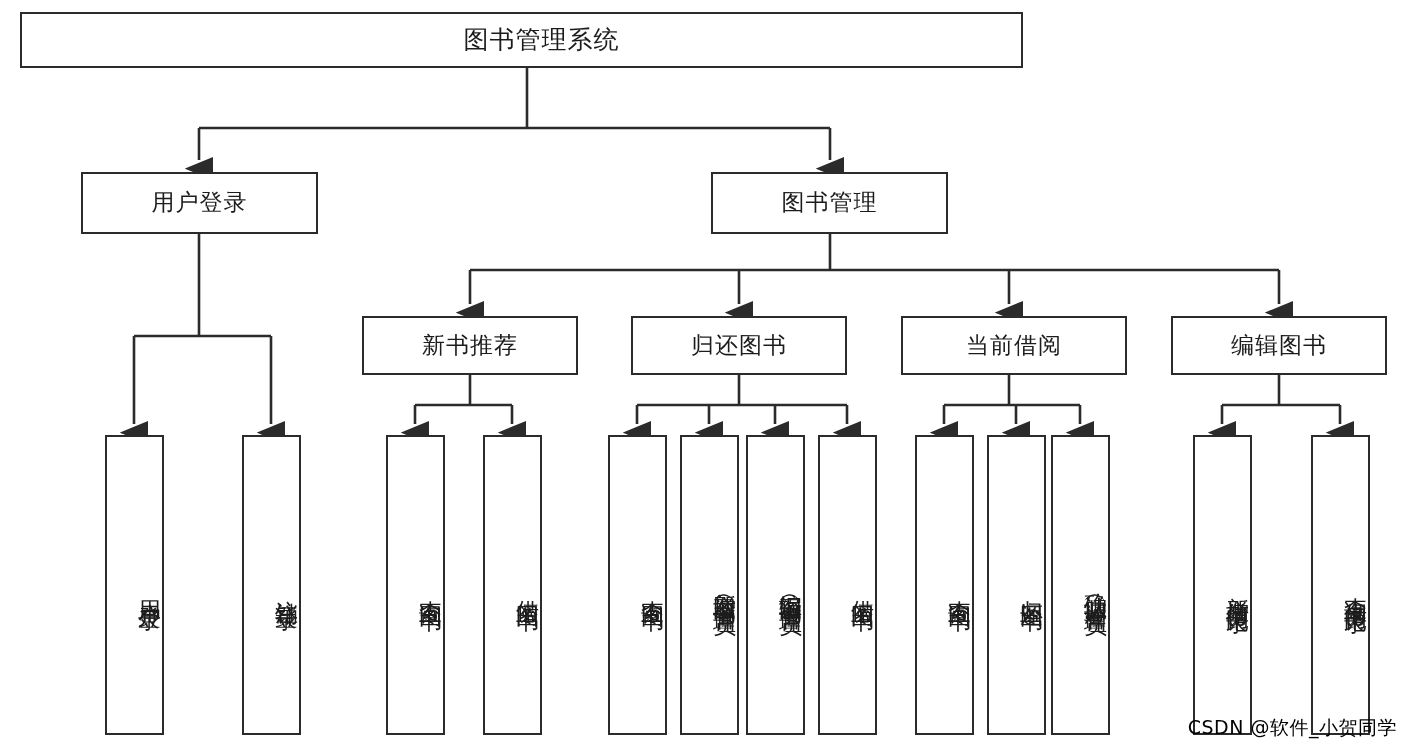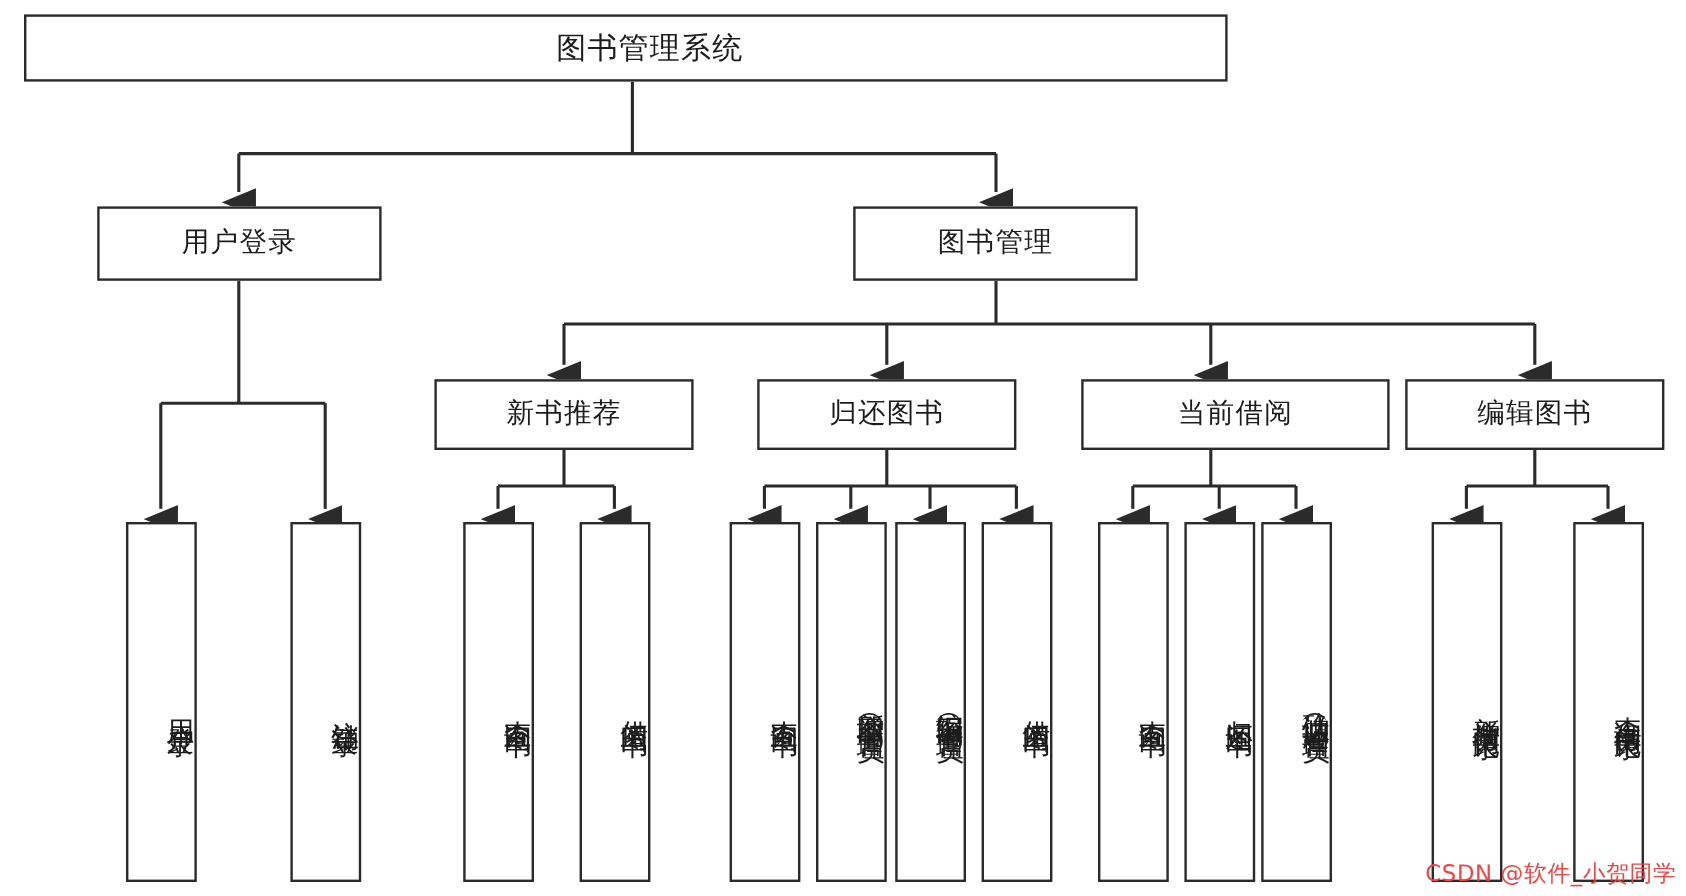--- a/index.html
+++ b/index.html
@@ -57,21 +57,21 @@
   }
   .node.title {
     font-size: 25px;
     padding-left: 40px;
   }
   #watermark {
     position: absolute;
     right: 8px;
     bottom: 6px;
     font-size: 19px;
-    color: #ef4444;
+    color: #000000;
     white-space: nowrap;
     letter-spacing: 0.5px;
   }
 </style>
 </head>
 <body>
 
 <div id="canvas">
 
   <svg id="wires" viewBox="0 0 1405 747">
@@ -134,21 +134,21 @@
   <div class="node horiz" id="n-l2-0" style="left: 362px; top: 316px; width: 216px; height: 59px;">
     <span>新书推荐</span>
   </div>
 
   <div class="node horiz" id="n-l1-1" style="left: 711px; top: 172px; width: 237px; height: 62px;">
     <span>图书管理</span>
   </div>
   <div class="node horiz" id="n-l2-1" style="left: 631px; top: 316px; width: 216px; height: 59px;">
     <span>归还图书</span>
   </div>
-  <div class="node horiz" id="n-l2-2" style="left: 901px; top: 316px; width: 257px; height: 59px;">
+  <div class="node horiz" id="n-l2-2" style="left: 901px; top: 316px; width: 226px; height: 59px;">
     <span>当前借阅</span>
   </div>
   <div class="node horiz" id="n-l2-3" style="left: 1171px; top: 316px; width: 216px; height: 59px;">
     <span>编辑图书</span>
   </div>
 
   <div class="node vert" id="n-lf-0" style="left: 105px; top: 435px; width: 59px; height: 300px;">
     <span class="vlabel">用户登录</span>
   </div>
   <div class="node vert" id="n-lf-1" style="left: 242px; top: 435px; width: 59px; height: 300px;">

